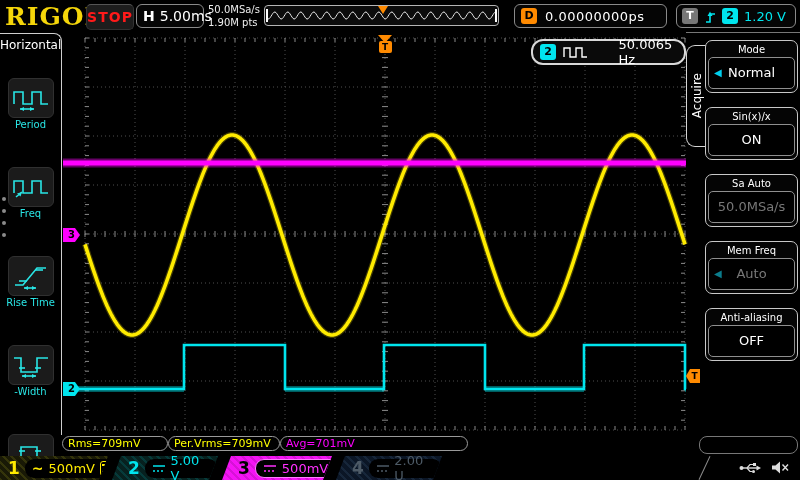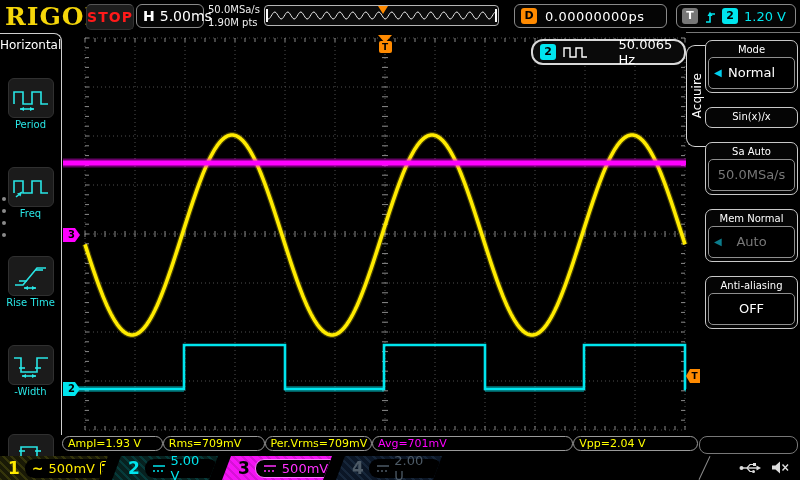--- a/index.html
+++ b/index.html
@@ -581,45 +581,44 @@
   <div class="rm-items">
     <div class="rm-item">
       <div class="rm-label">Mode</div>
       <div class="rm-value">
         <span class="arrow">◀</span>
         <span>Normal</span>
       </div>
     </div>
     <div class="rm-item">
       <div class="rm-label">Sin(x)/x</div>
+      <div class="rm-value"><span>ON</span></div>
     </div>
     <div class="rm-item dis">
       <div class="rm-label">Sa Auto</div>
       <div class="rm-value"><span>50.0MSa/s</span></div>
     </div>
     <div class="rm-item dis">
-      <div class="rm-label">Mem Normal</div>
+      <div class="rm-label">Mem Freq</div>
       <div class="rm-value">
         <span class="arrow">◀</span>
         <span>Auto</span>
       </div>
     </div>
     <div class="rm-item">
       <div class="rm-label">Anti-aliasing</div>
       <div class="rm-value"><span>OFF</span></div>
     </div>
   </div>
 </div>
 
 <div class="abs measbar">
-  <div class="meas m-y" style="width:105px">Ampl=1.93 V</div>
   <div class="meas m-y" style="width:106px">Rms=709mV</div>
   <div class="meas m-y" style="width:112px">Per.Vrms=709mV</div>
-  <div class="meas m-m" style="width:210px">Avg=701mV</div>
-  <div class="meas m-y" style="width:130px">Vpp=2.04 V</div>
+  <div class="meas m-m" style="width:188px">Avg=701mV</div>
 </div>
 <div class="abs msgbox"></div>
 
 <div class="abs chanbar">
   <div class="chan ch1bg" style="left:0;width:108px;">
     <span class="num c1">1</span>
     <span class="cbox c1">
       <span class="acsym">~</span>
       <span class="scale">500mV</span>
       <span class="bnc"></span>

